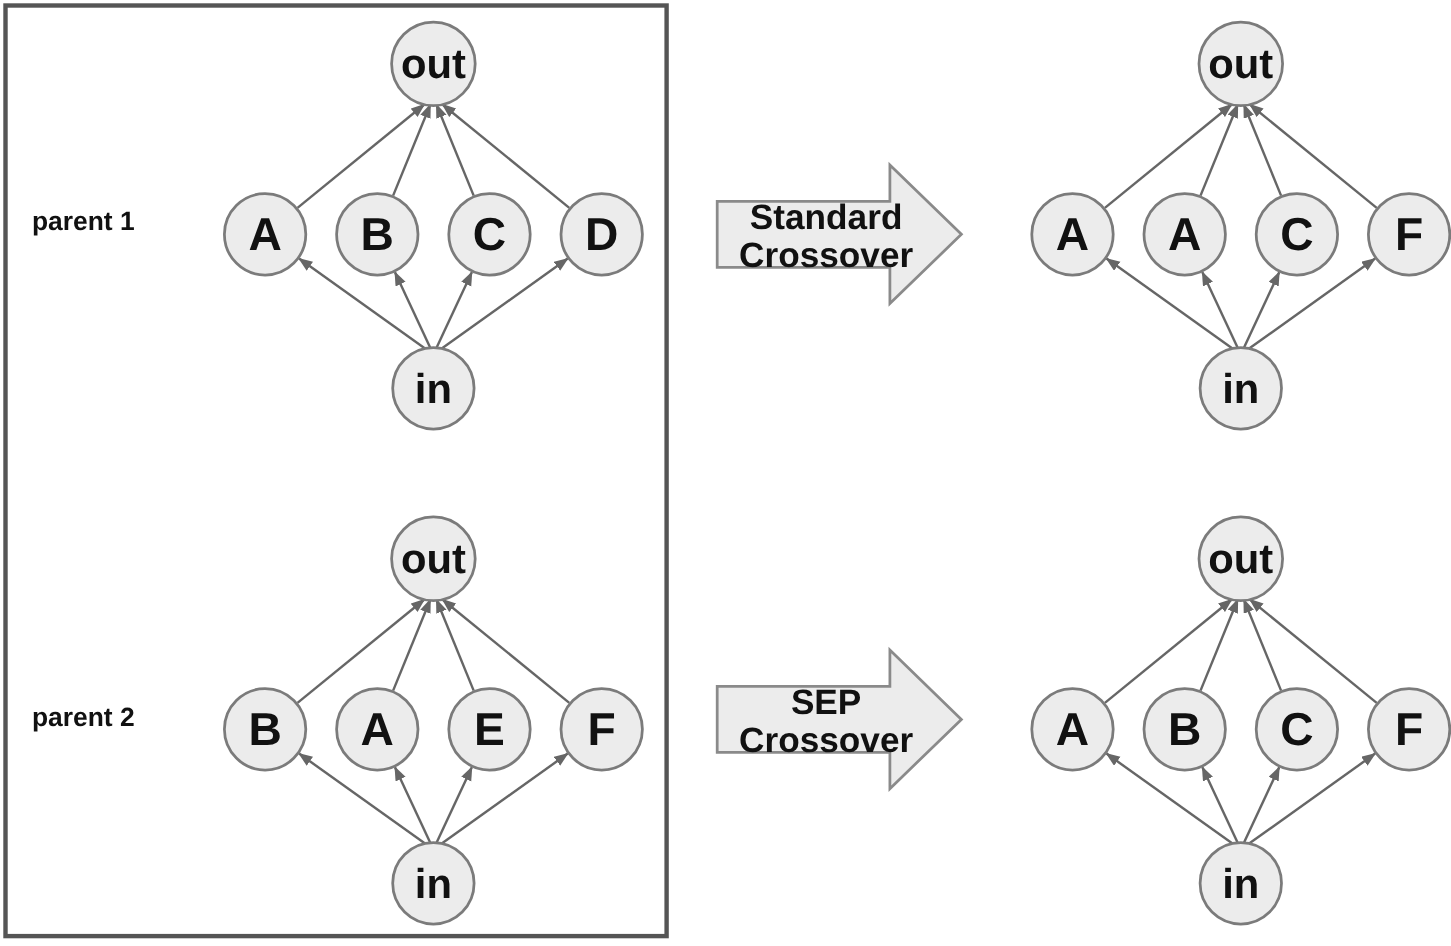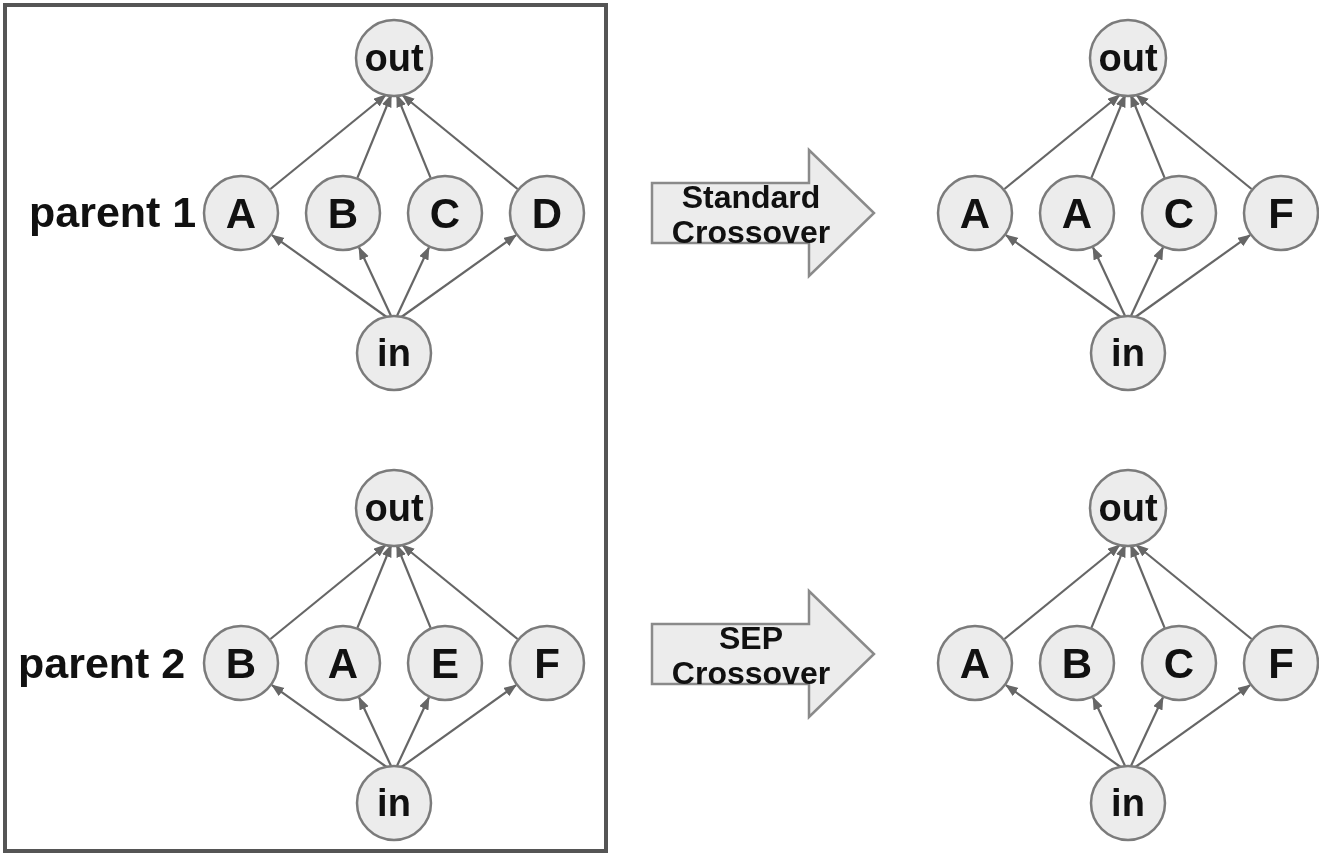--- a/index.html
+++ b/index.html
@@ -21,27 +21,27 @@
     top: 3px;
     width: 605px;
     height: 850px;
     border: 4px solid #555555;
     box-sizing: border-box;
     background: #ffffff;
   }
   .parent-label {
     position: absolute;
     font-weight: bold;
-    font-size: 43px;
+    font-size: 24px;
     color: #111111;
     letter-spacing: 0px;
     white-space: nowrap;
   }
   #label-parent-1 { left: 29px; top: 188px; }
-  #label-parent-2 { left: 18px; top: 639px; }
+  #label-parent-2 { left: 29px; top: 639px; }
   svg.net {
     position: absolute;
     width: 384px;
     height: 378px;
     overflow: visible;
   }
   #net-parent1 { left: 203px; top: 18px; }
   #net-parent2 { left: 203px; top: 468px; }
   #net-child1  { left: 937px; top: 18px; }
   #net-child2  { left: 937px; top: 468px; }

